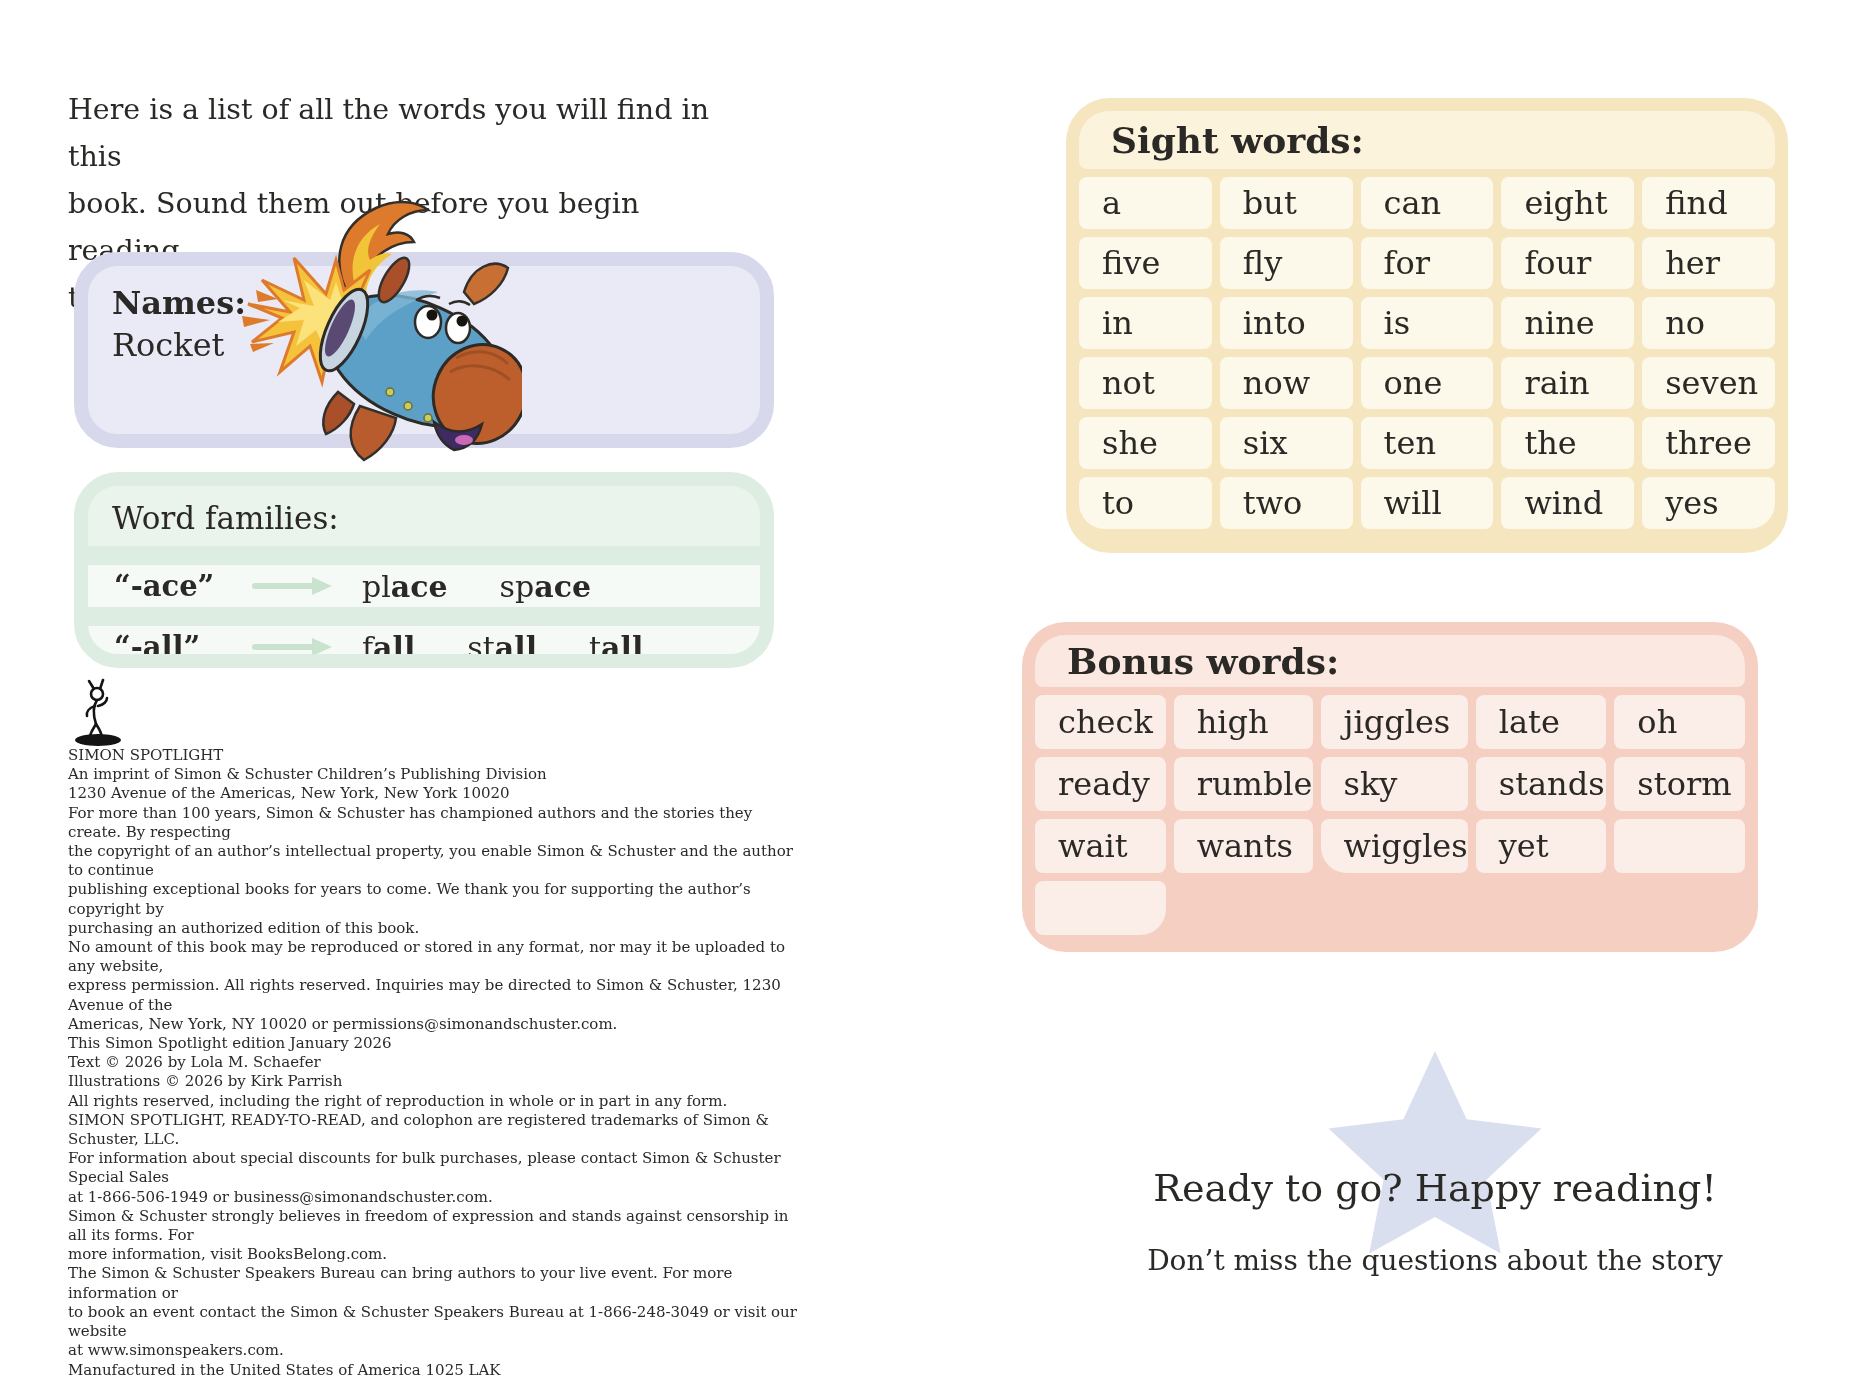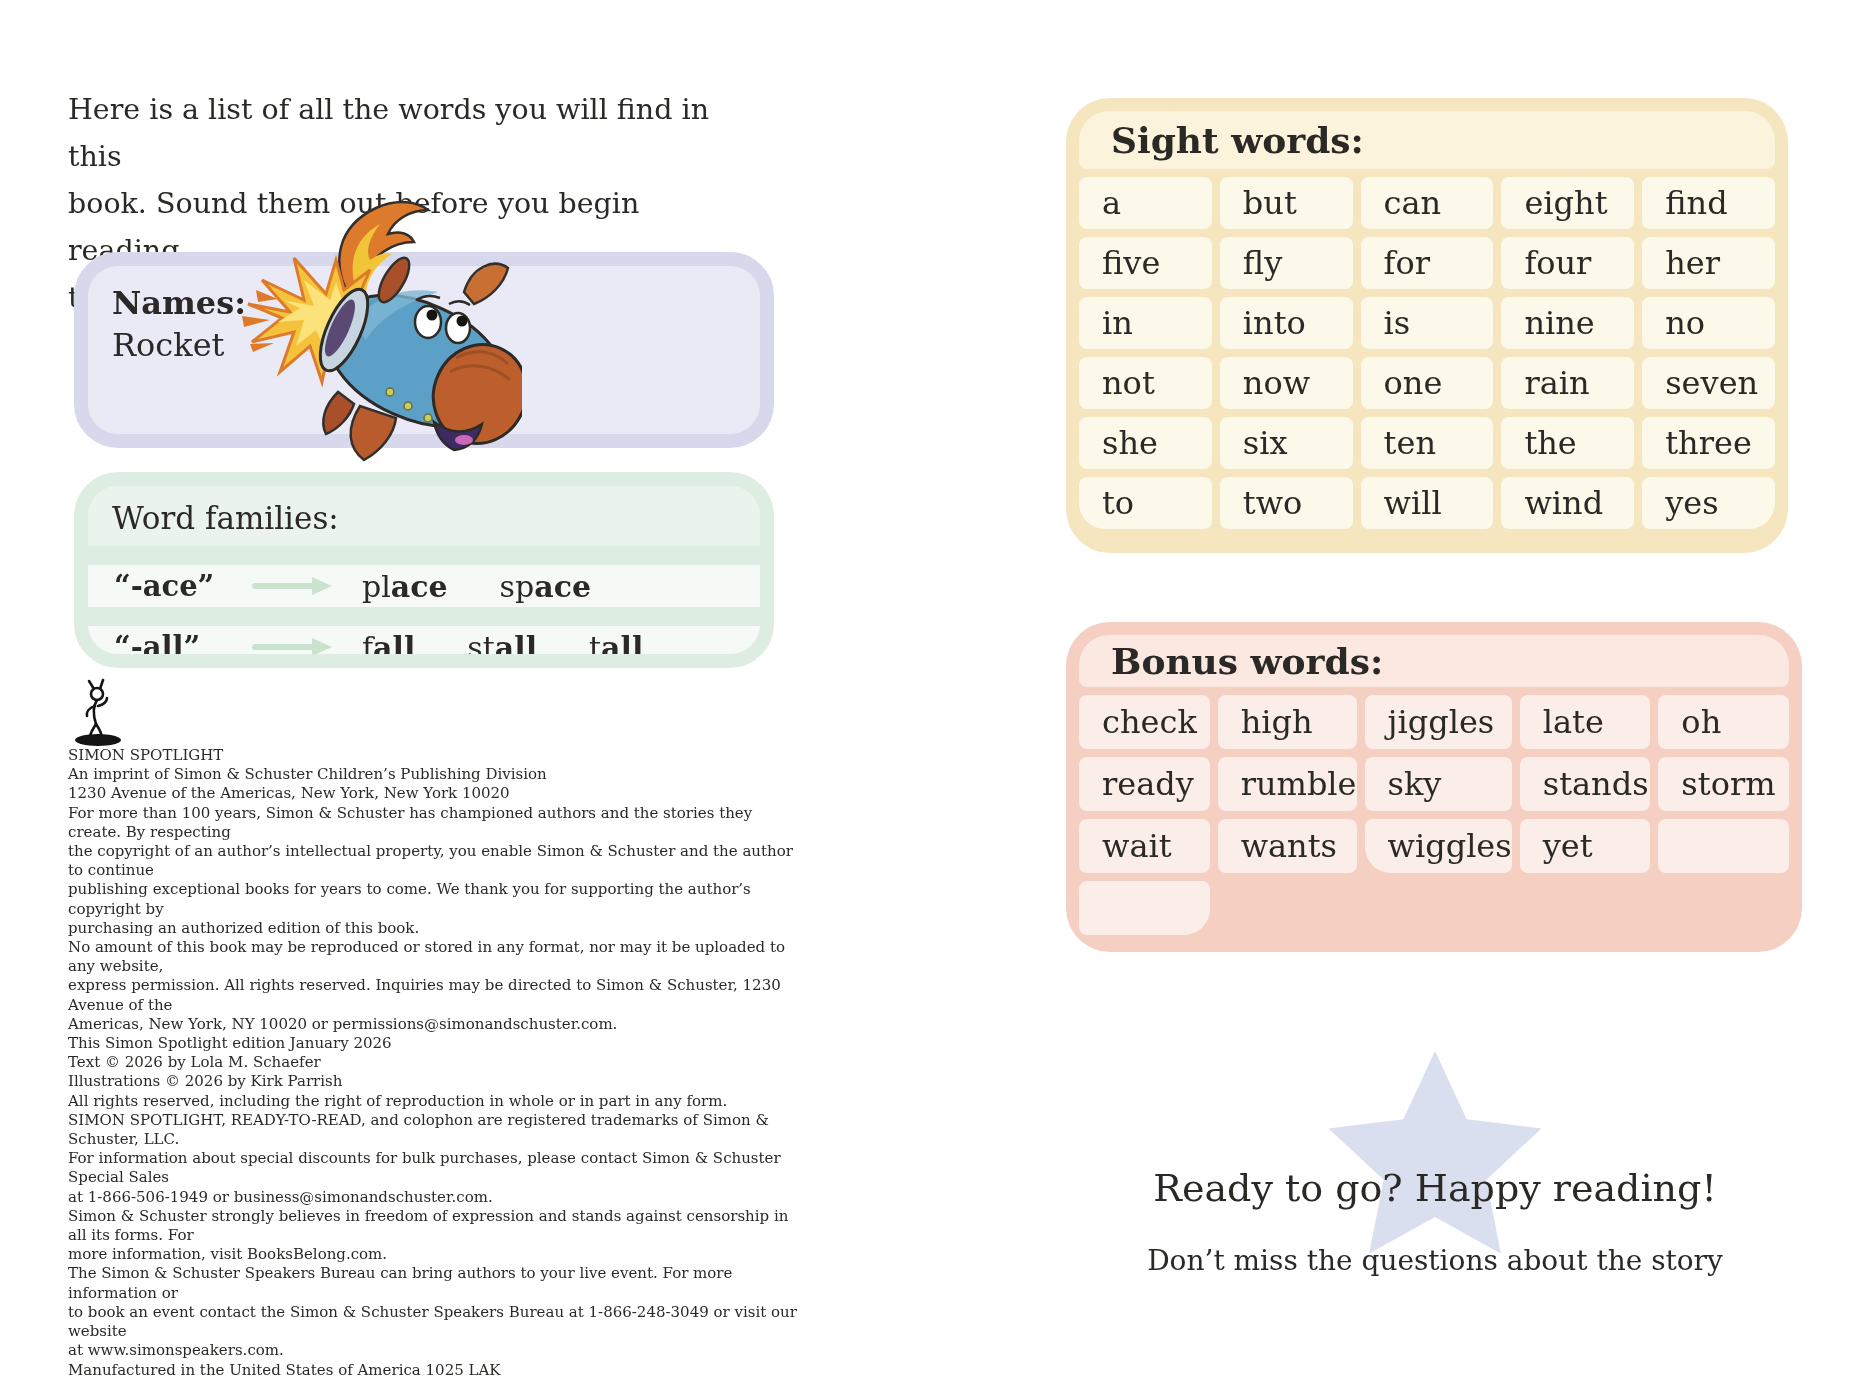--- a/index.html
+++ b/index.html
@@ -36,21 +36,21 @@
   .wf-arrow{margin:0 28px 0 8px;flex:0 0 auto;}
   .wf-word{font-size:30px;margin-right:52px;}
   .wf-word b{font-weight:700;}
 
   #colophon-logo{left:72px;top:678px;width:50px;height:70px;}
   #colophon{left:68px;top:746px;width:740px;font-size:15px;line-height:19.2px;}
 
   
   .panel{border-radius:44px;padding:13px;box-sizing:border-box;}
   #sight-panel{left:1066px;top:98px;width:722px;height:455px;background:var(--cream_frame);}
-  #bonus-panel{left:1066px;top:622px;width:736px;height:330px;background:var(--pink_frame);}
+  #bonus-panel{left:1022px;top:622px;width:736px;height:330px;background:var(--pink_frame);}
   .panel-header{border-radius:30px 30px 8px 8px;display:flex;align-items:center;padding-left:32px;}
   #sight-panel .panel-header{height:58px;background:var(--cream_header);}
   #bonus-panel .panel-header{height:52px;background:var(--pink_header);}
   .panel-title{font-size:36px;font-weight:700;}
   .word-grid{display:grid;gap:8px;margin-top:8px;}
   #sight-grid{grid-template-columns:repeat(5,1fr);grid-auto-rows:52px;}
   #bonus-grid{grid-template-columns:repeat(5,1fr);grid-auto-rows:54px;}
   .word-cell{display:flex;align-items:center;padding-left:23px;font-size:32px;border-radius:8px;}
   #sight-grid .word-cell{background:var(--cream_cell);}
   #bonus-grid .word-cell{background:var(--pink_cell);}

